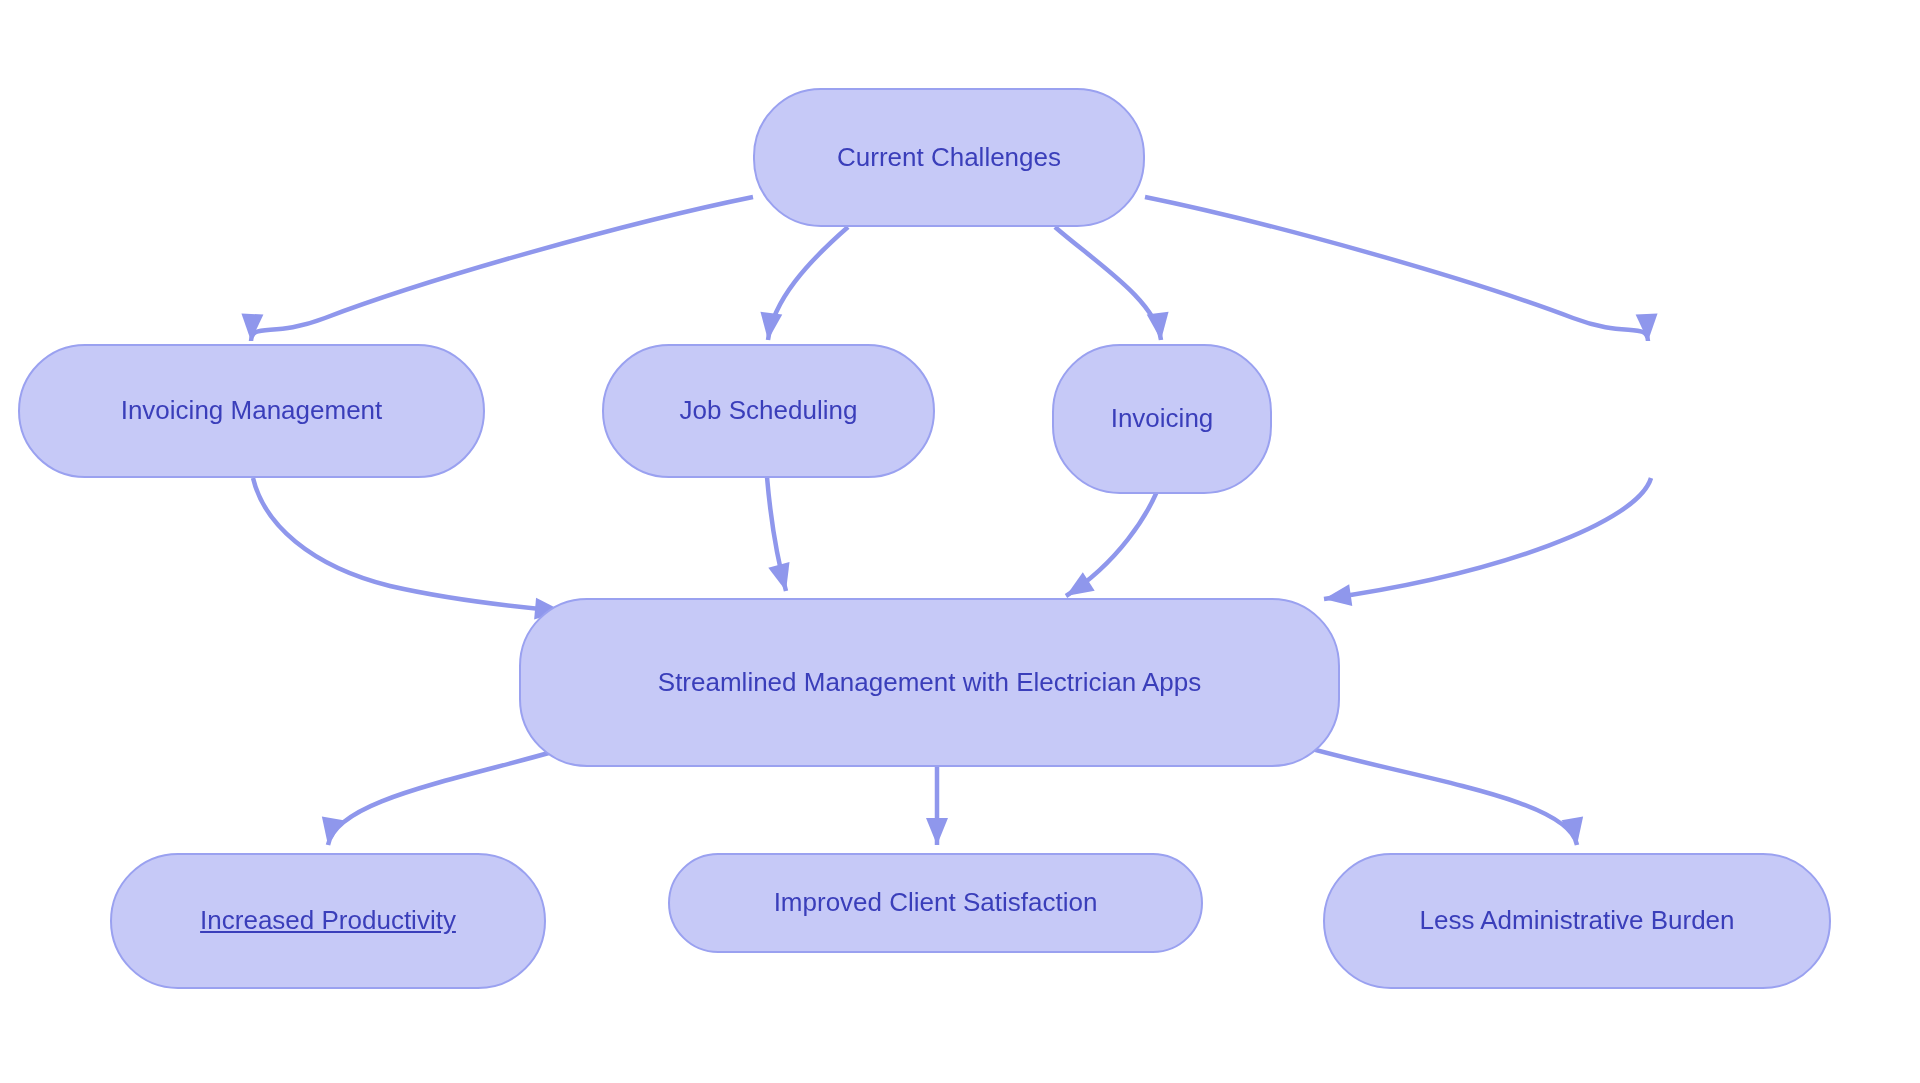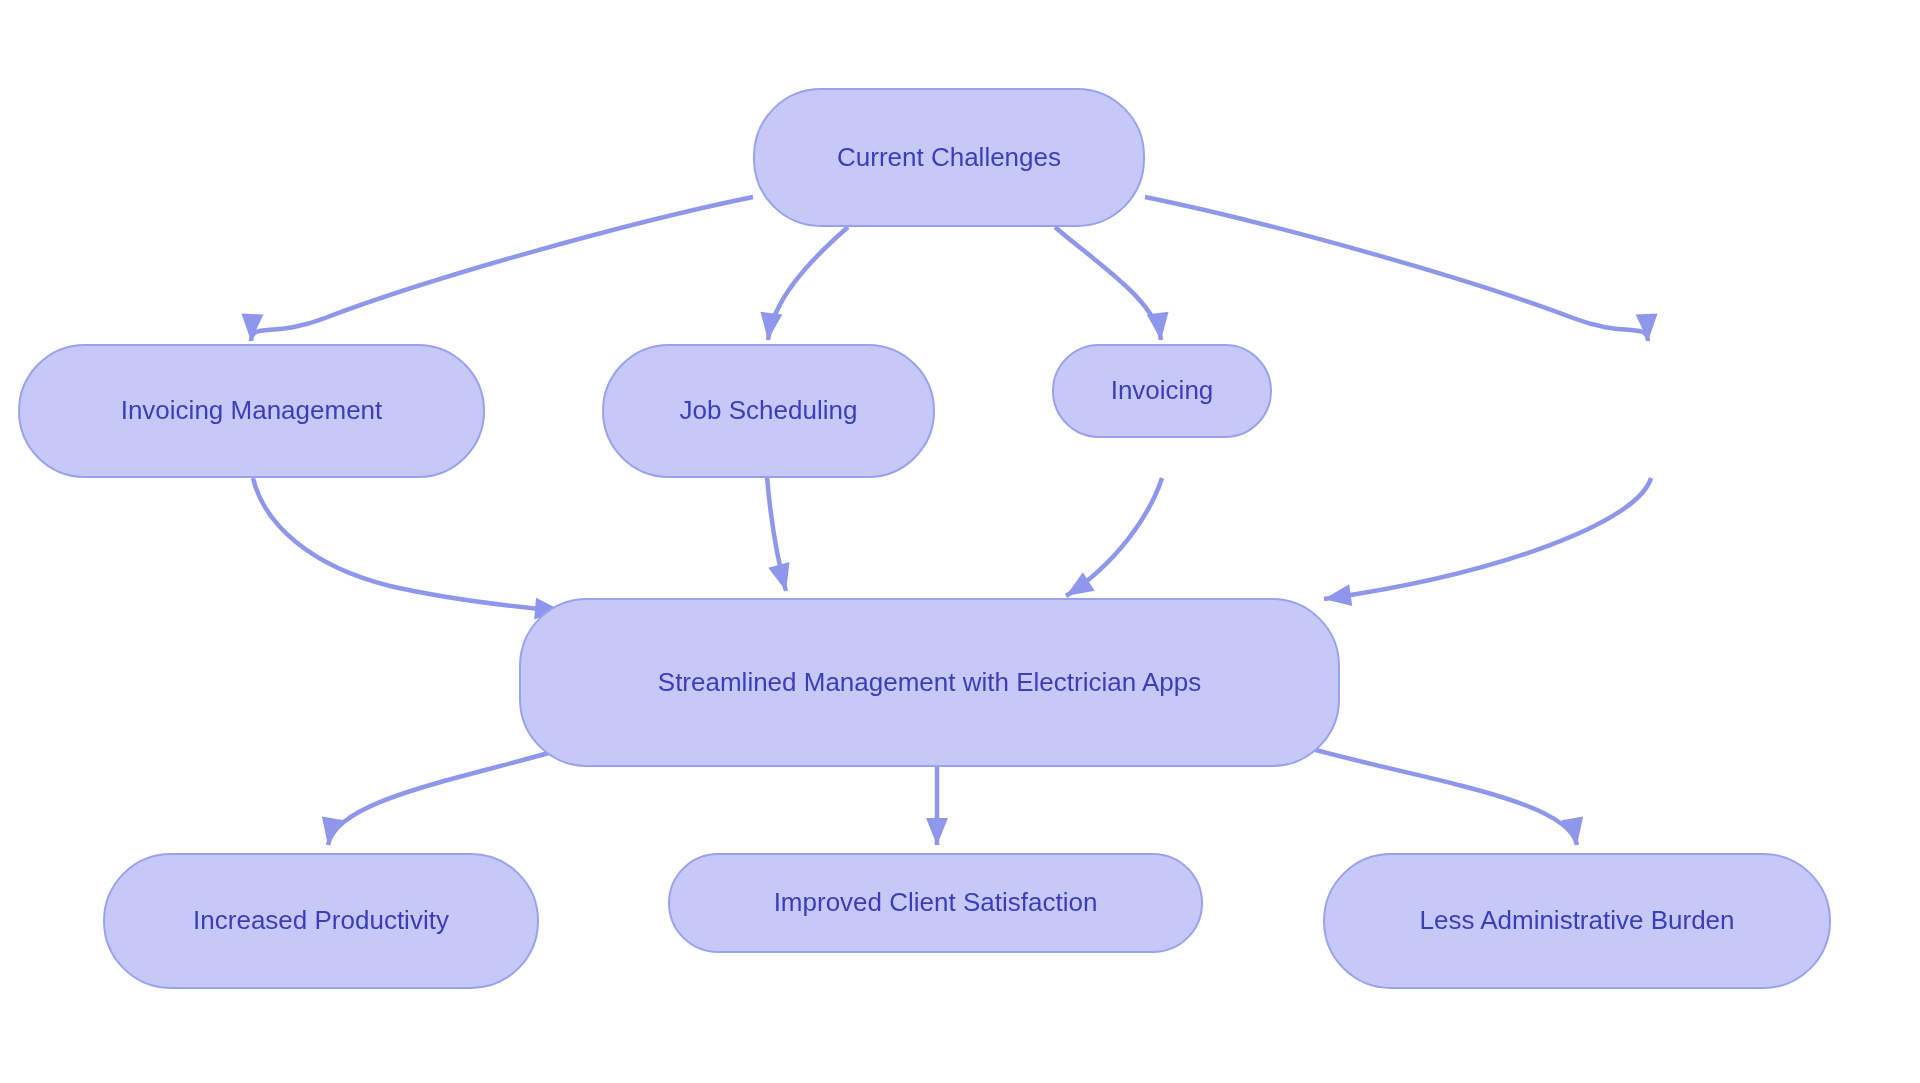--- a/index.html
+++ b/index.html
@@ -23,24 +23,24 @@
     color:var(--node-text,#3a3eba);
     border-radius:68px;
     font-size:26px;
     line-height:1.15;
     white-space:nowrap;
   }
   
   .n-current      {left:753px;  top:88px;  width:392px; height:139px;}
   .n-customer     {left:18px;   top:344px; width:467px; height:134px;}
   .n-job          {left:602px;  top:344px; width:333px; height:134px;}
-  .n-invoicing    {left:1052px; top:344px; width:220px; height:94px;}
+  .n-invoicing    {left:1052px; top:344px; width:220px; height:150px;}
   .n-realtime     {left:1402px; top:344px; width:498px; height:134px;}
   .n-streamlined  {left:519px;  top:598px; width:821px; height:169px;}
-  .n-increased    {left:103px;  top:853px; width:436px; height:136px;}
+  .n-increased    {left:110px;  top:853px; width:436px; height:136px;text-decoration:underline;}
   .n-improved     {left:668px;  top:853px; width:535px; height:100px;}
   .n-less         {left:1323px; top:853px; width:508px; height:136px;}
 </style>
 </head>
 <body>
 
 <div class="canvas">
 
   <svg class="edges" viewBox="0 0 1920 1083" xmlns="http://www.w3.org/2000/svg">
     <defs>

